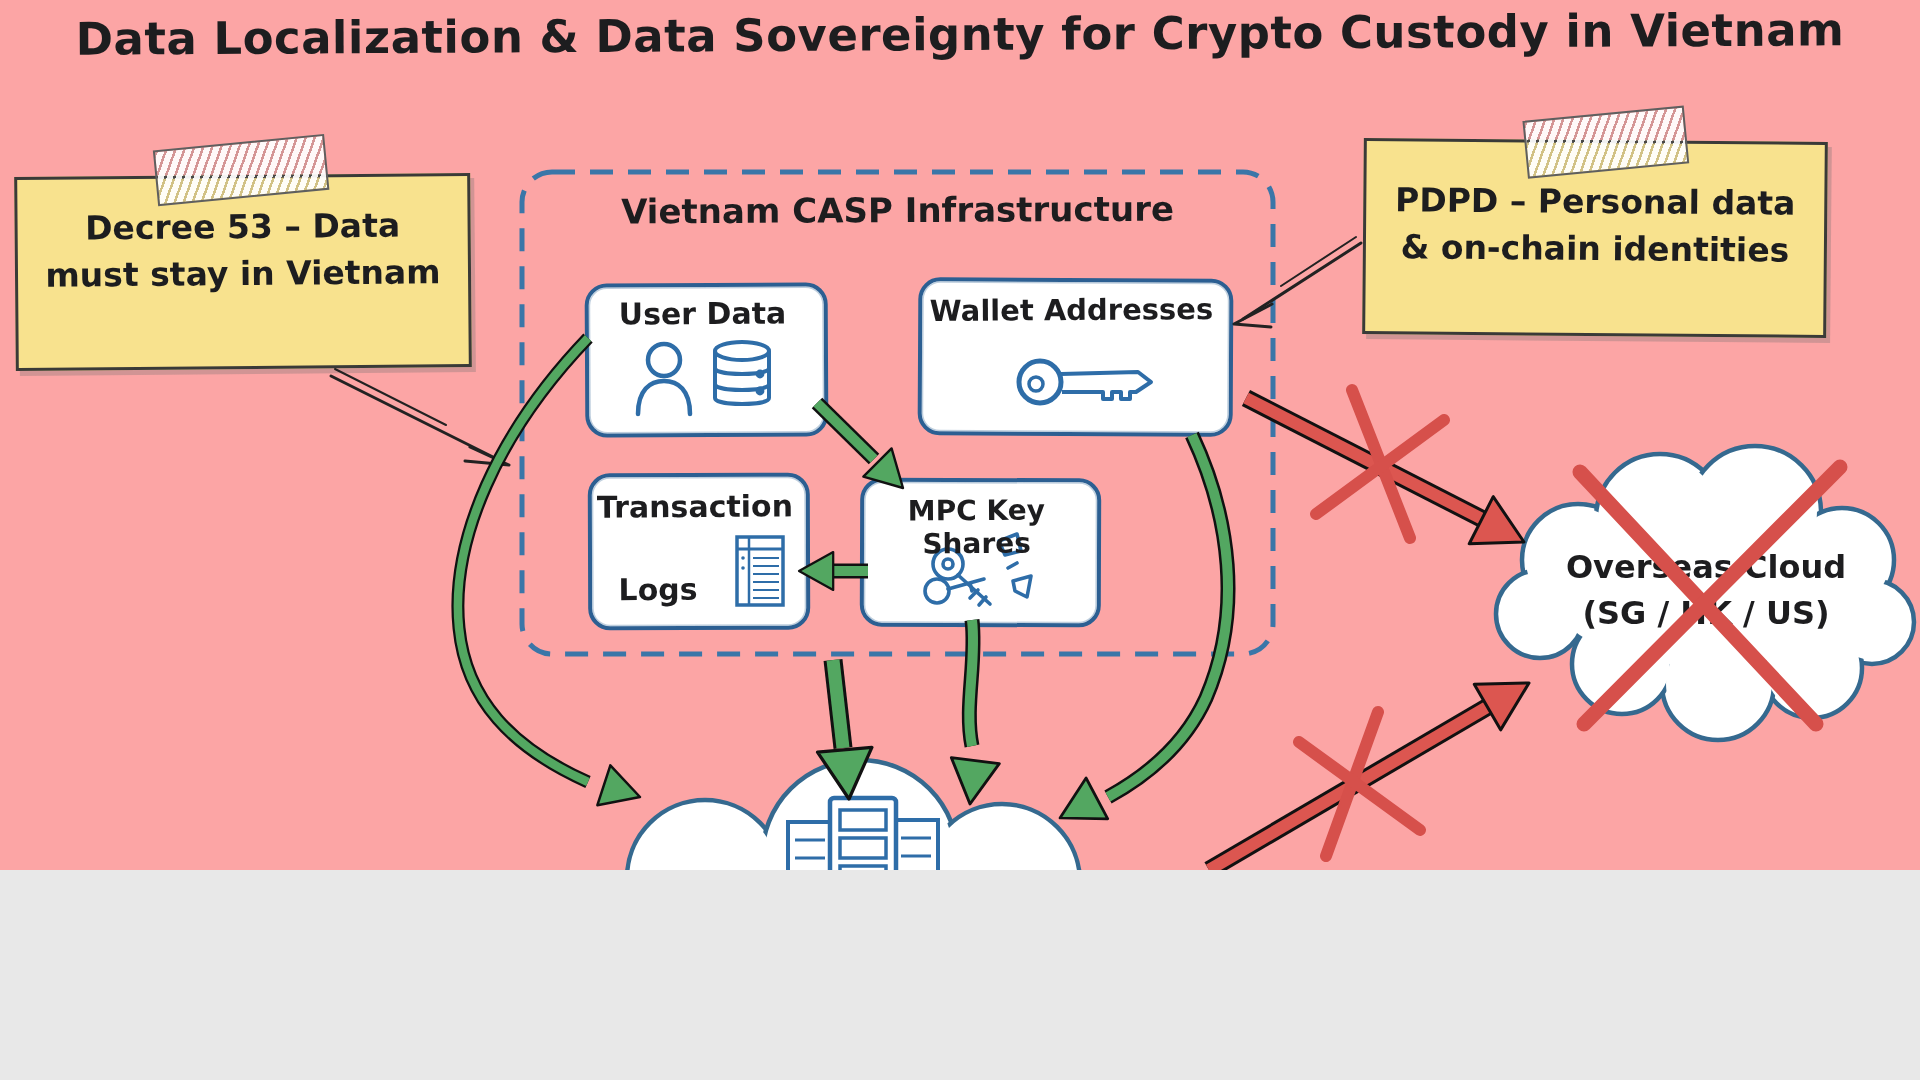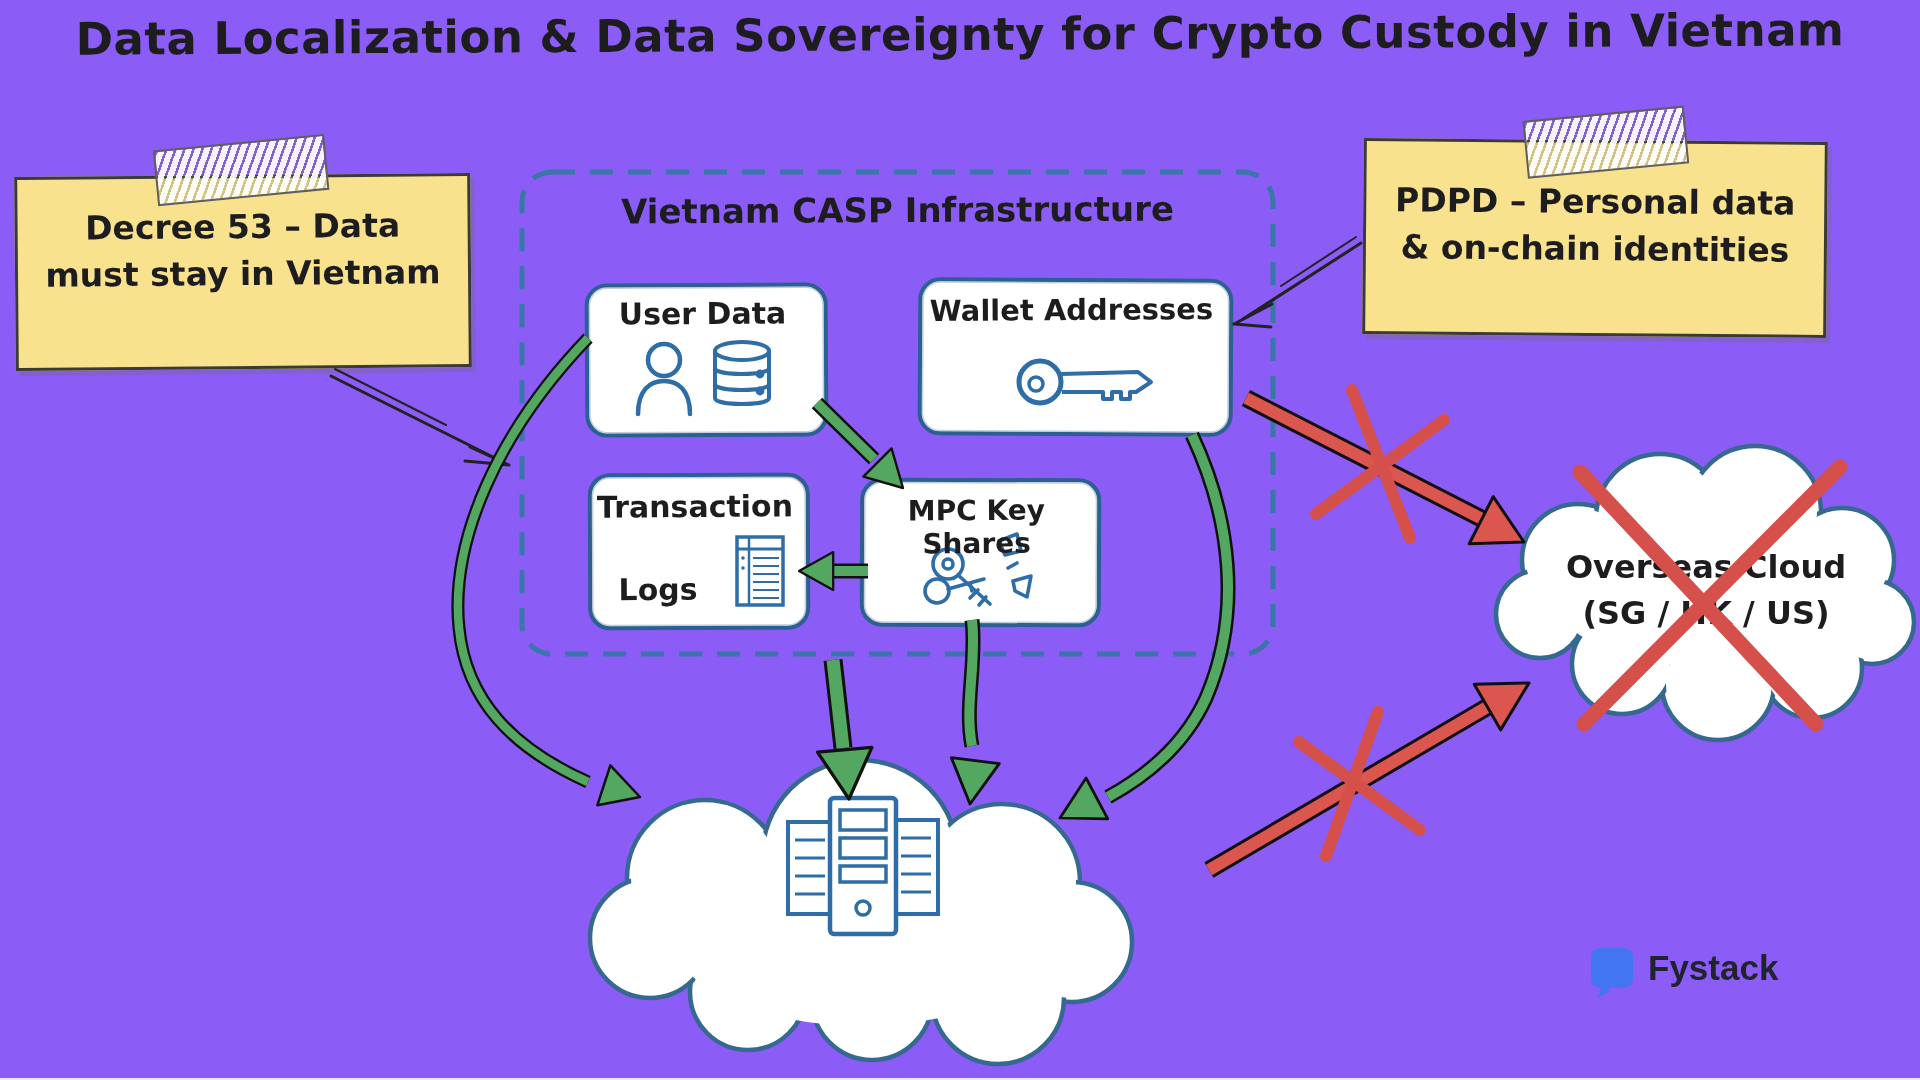--- a/index.html
+++ b/index.html
@@ -1,17 +1,17 @@
 <!DOCTYPE html>
 <html><head>
 <meta charset="utf-8">
 <style>
   html,body{margin:0;padding:0;background:#e8e8e8;}
   .stage{
-    position:relative;width:1920px;height:1078px;background:#8b5cf6;overflow:hidden;
+    position:relative;width:1920px;height:870px;background:#fca5a5;overflow:hidden;
     font-family:"DejaVu Sans","Liberation Sans",sans-serif;color:#1d1d1f;
   }
   .abs{position:absolute;}
   .title{
     left:0;top:8px;width:1920px;text-align:center;
     font-size:45px;font-weight:600;letter-spacing:.5px;transform:rotate(-0.3deg);
   }
   .note{
     background:#f8e28e;border:3px solid #3a3a38;text-align:center;font-weight:600;
     font-size:33px;line-height:1.42;box-shadow:4px 5px 0 rgba(110,110,110,.30);

